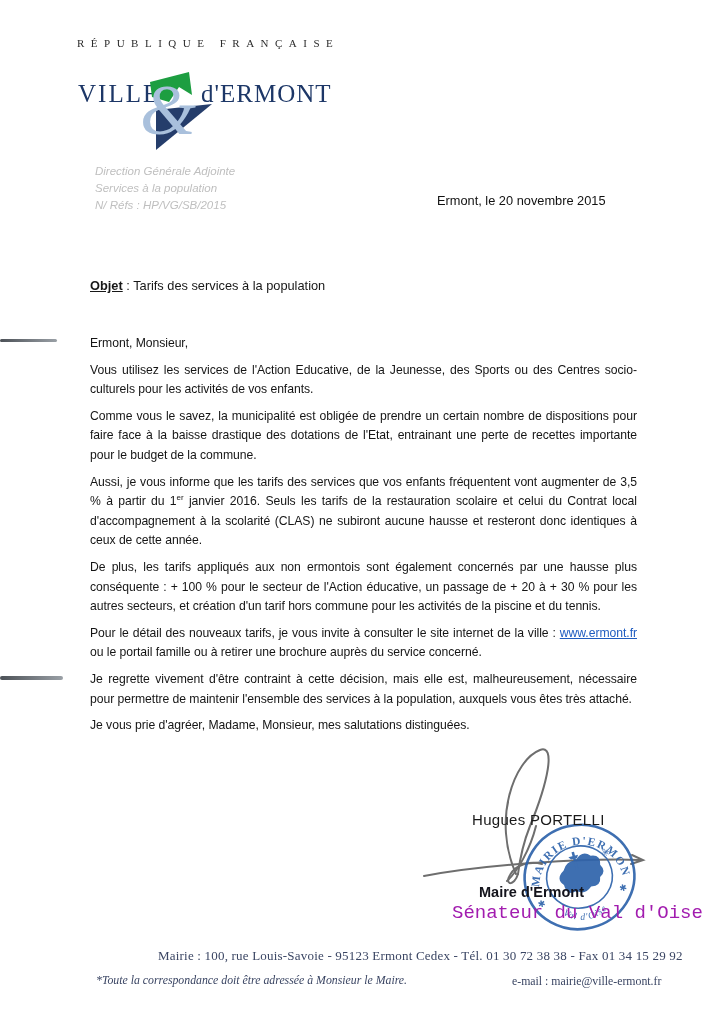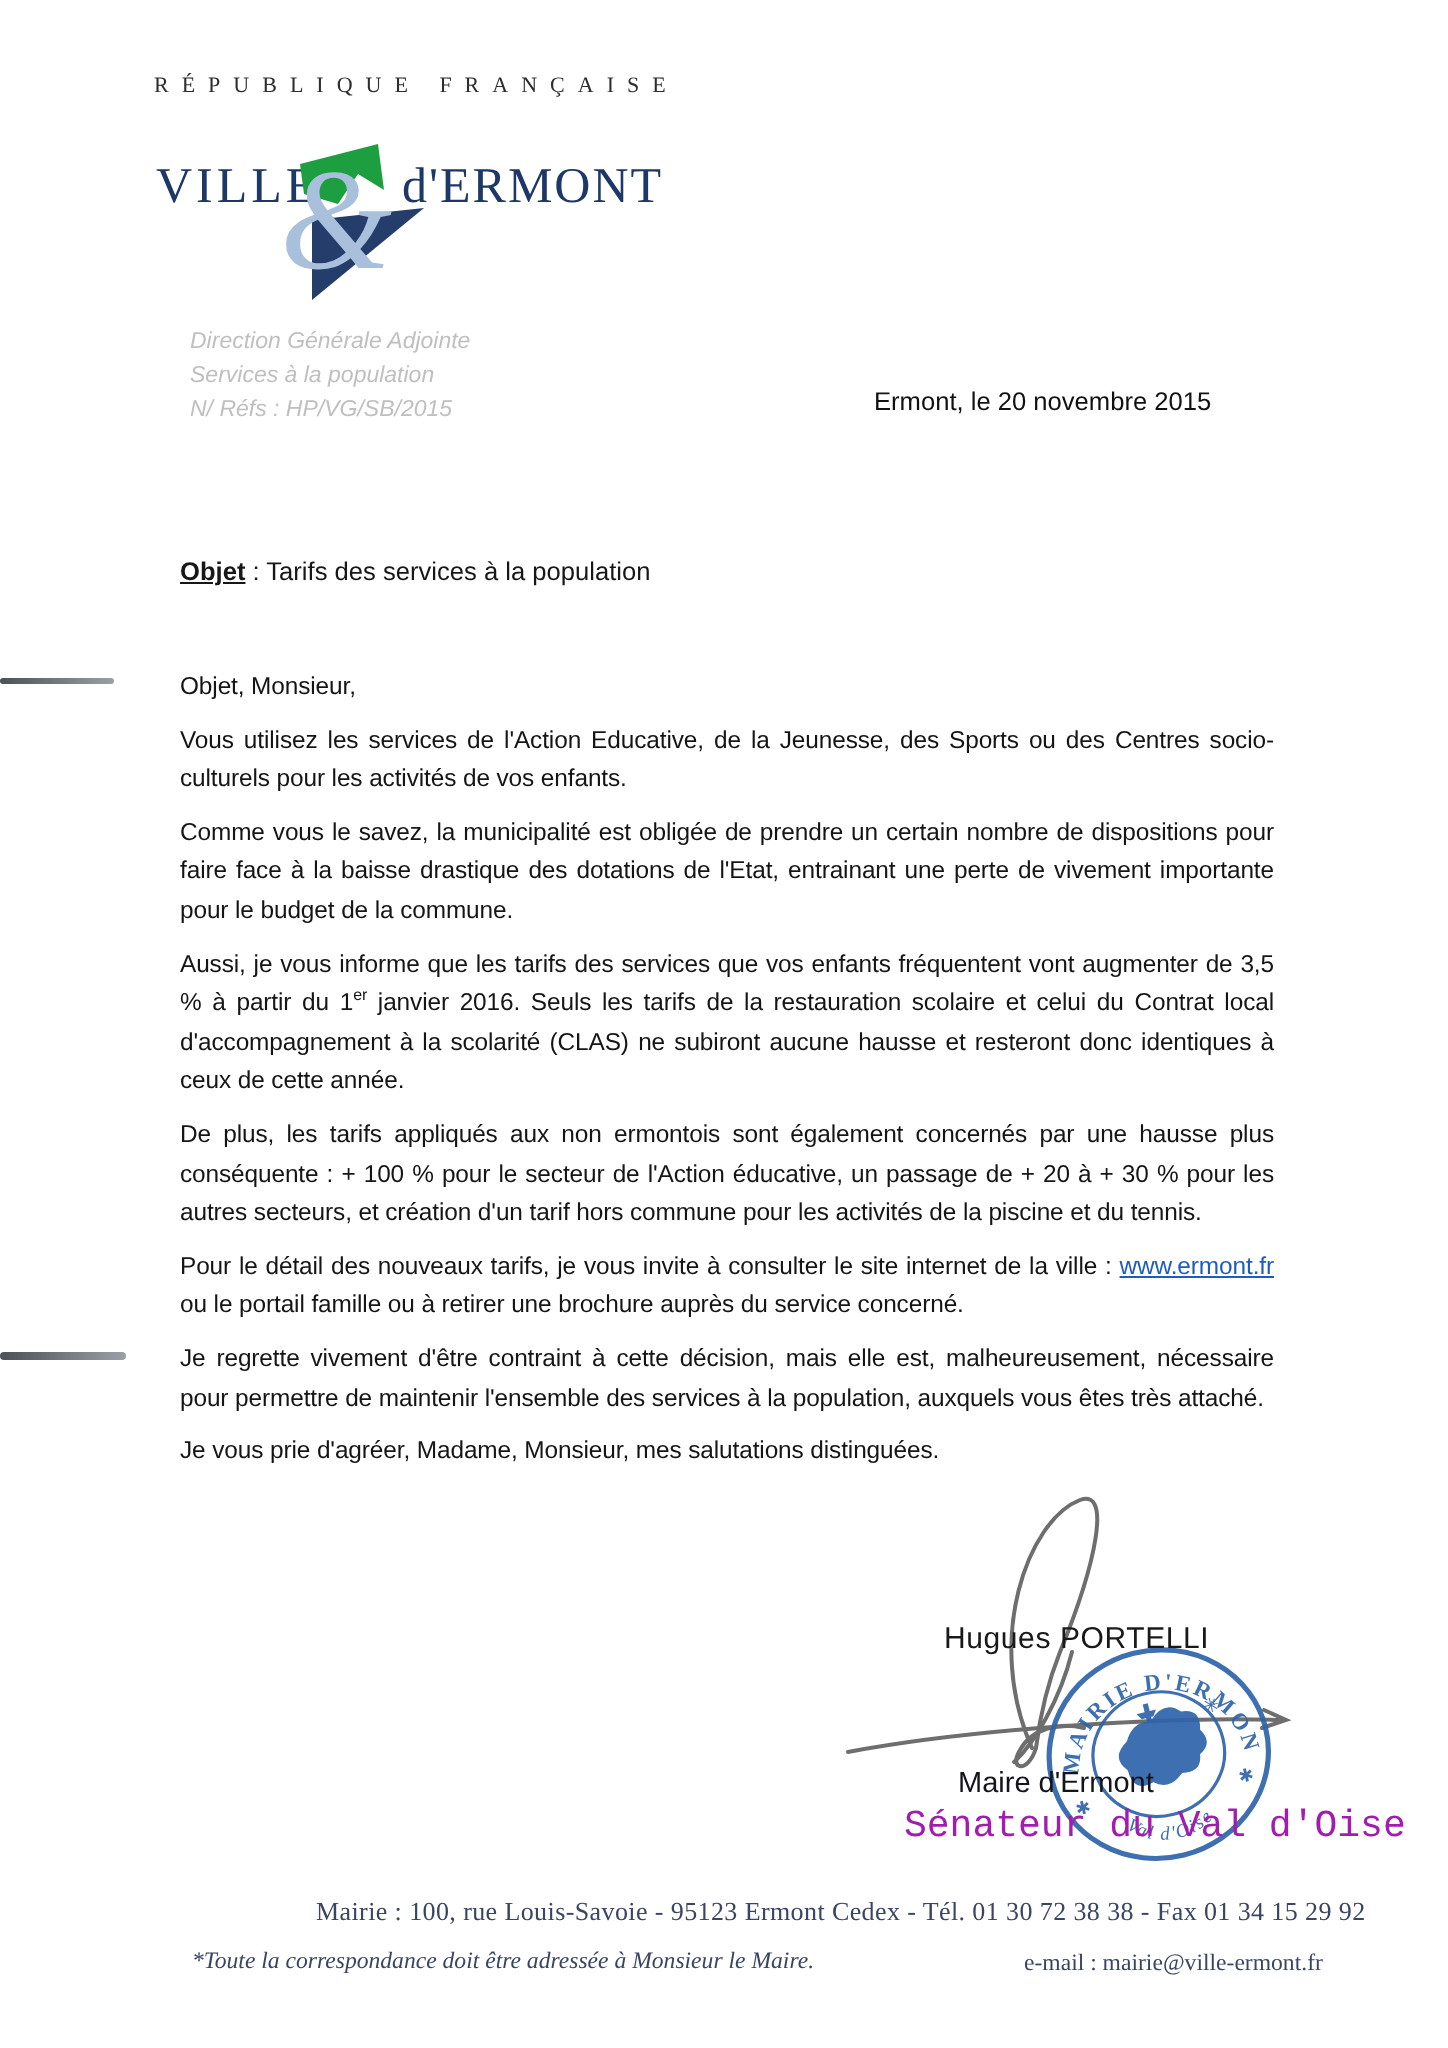--- a/index.html
+++ b/index.html
@@ -56,21 +56,21 @@
   .body sup { font-size:8px; vertical-align:super; line-height:0; }
   .link { color:#1f5cc0; text-decoration:underline; cursor:pointer; }
 
   
   .sig-scribble { position:absolute; left:418px; top:742px; }
   .sig-name {
     position:absolute; left:472px; top:811px;
     font-size:15px; letter-spacing:0.3px; color:#191919; z-index:3;
   }
   .stamp { position:absolute; left:521px; top:821px; transform:rotate(-14deg); z-index:1; opacity:0.92; }
-  .sig-title1 { position:absolute; left:479px; top:884px; font-size:14.5px; color:#14141c; z-index:3; }
+  .sig-title1 { position:absolute; left:479px; top:884px; font-size:14.5px; color:#14141c; z-index:3;font-weight:bold; }
   .sig-title2 { position:absolute; left:452px; top:902px; font-size:19px; color:#a21caf; z-index:3;font-family:Liberation Mono, monospace; }
 
   
   .footer-line1 {
     position:absolute; left:158px; top:948px;
     font-family:"Liberation Serif", serif; font-size:13px;
     color:#3a4563; letter-spacing:0.2px; white-space:nowrap;
   }
   .footer-note {
     position:absolute; left:96px; top:973px;
@@ -109,23 +109,23 @@
   <div class="dateline">Ermont, le 20 novembre 2015</div>
 
   <div class="subject">
     <span class="subject-label">Objet</span><span> : Tarifs des services à la population</span>
   </div>
 
   <div class="fold fold-1"></div>
   <div class="fold fold-2"></div>
 
   <div class="body">
-    <p>Objet, Monsieur,</p>
+    <p>Ermont, Monsieur,</p>
     <p>Vous utilisez les services de l'Action Educative, de la Jeunesse, des Sports ou des Centres socio-culturels pour les activités de vos enfants.</p>
-    <p>Comme vous le savez, la municipalité est obligée de prendre un certain nombre de dispositions pour faire face à la baisse drastique des dotations de l'Etat, entrainant une perte de vivement importante pour le budget de la commune.</p>
+    <p>Comme vous le savez, la municipalité est obligée de prendre un certain nombre de dispositions pour faire face à la baisse drastique des dotations de l'Etat, entrainant une perte de recettes importante pour le budget de la commune.</p>
     <p><span>Aussi, je vous informe que les tarifs des services que vos enfants fréquentent vont augmenter de 3,5 % à partir du 1</span><sup>er</sup><span> janvier 2016. Seuls les tarifs de la restauration scolaire et celui du Contrat local d'accompagnement à la scolarité (CLAS) ne subiront aucune hausse et resteront donc identiques à ceux de cette année.</span></p>
     <p>De plus, les tarifs appliqués aux non ermontois sont également concernés par une hausse plus conséquente : + 100 % pour le secteur de l'Action éducative, un passage de + 20 à + 30 % pour les autres secteurs, et  création d'un tarif hors commune pour les activités de la piscine et du tennis.</p>
     <p><span>Pour le détail des nouveaux tarifs, je vous invite à consulter le site internet de la ville : </span><a class="link" href="#">www.ermont.fr</a><span> ou le portail famille ou à retirer une brochure auprès du service concerné.</span></p>
     <p>Je regrette vivement d'être contraint à cette décision, mais elle est, malheureusement, nécessaire pour permettre de maintenir l'ensemble des services à la population, auxquels vous êtes très attaché.</p>
     <p>Je vous prie d'agréer, Madame, Monsieur, mes salutations distinguées.</p>
   </div>
 
   <svg class="sig-scribble" width="235" height="145" viewBox="0 0 235 145">
     <g fill="none" stroke="#6e6e6e" stroke-width="2" stroke-linecap="round">
       <path d="M98,132 C74,78 96,18 122,8 C138,2 130,40 112,84 C106,99 102,116 100,132"></path>

